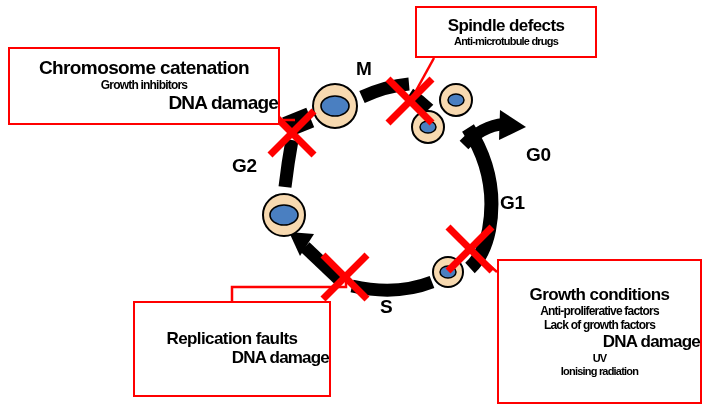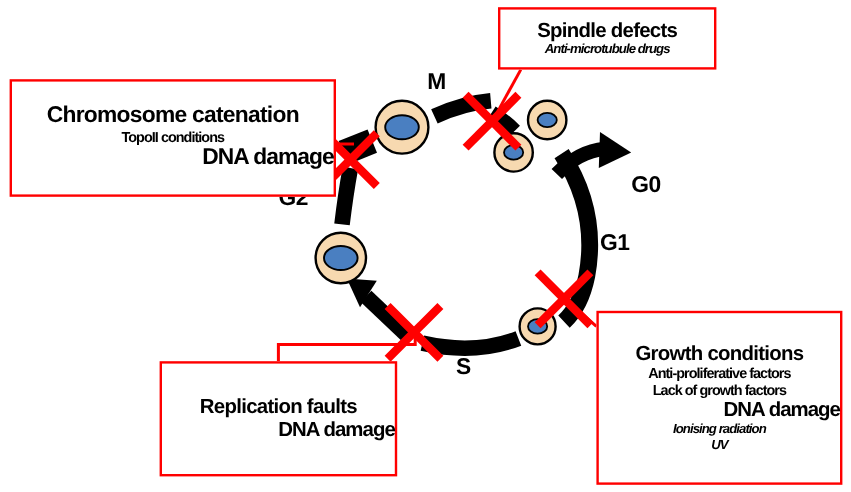--- a/index.html
+++ b/index.html
@@ -43,21 +43,21 @@
     white-space: nowrap;
   }
   .ttl.sm { font-size: 17px; }
   .sub {
     font-weight: bold;
     font-size: 12px;
     letter-spacing: -0.8px;
     line-height: 1.18;
     white-space: nowrap;
   }
-  .sub.tiny { font-size: 11px; font-style: italic; }
+  .sub.tiny { font-size: 11px; }
   .dna {
     font-weight: bold;
     font-size: 19px;
     letter-spacing: -0.8px;
     line-height: 1.2;
     white-space: nowrap;
     text-align: right;
   }
   .dna.sm { font-size: 17px; }
   .phase {
@@ -147,38 +147,38 @@
       </g>
     </g>
   </svg>
 
   <div class="phase" style="left:356px; top:58px;">M</div>
   <div class="phase" style="left:232px; top:155px;">G2</div>
   <div class="phase" style="left:526px; top:144px;">G0</div>
   <div class="phase" style="left:500px; top:192px;">G1</div>
   <div class="phase" style="left:380px; top:296px;">S</div>
 
-  <div class="callout" style="left:8px; top:66px; width:272px; height:98px;">
+  <div class="callout" style="left:8px; top:47px; width:272px; height:78px;">
     <div class="ttl">Chromosome catenation</div>
-    <div class="sub">TopoII conditions</div>
+    <div class="sub">Growth inhibitors</div>
     <div class="dna">DNA damage</div>
   </div>
 
   <div class="callout" style="left:415px; top:6px; width:182px; height:52px;">
     <div class="ttl sm">Spindle defects</div>
     <div class="sub tiny">Anti-microtubule drugs</div>
   </div>
 
   <div class="callout" style="left:497px; top:259px; width:205px; height:145px;">
     <div class="ttl sm">Growth conditions</div>
     <div class="sub">Anti-proliferative factors</div>
     <div class="sub">Lack of growth factors</div>
     <div class="dna sm">DNA damage</div>
+    <div class="sub tiny">UV</div>
     <div class="sub tiny">Ionising radiation</div>
-    <div class="sub tiny">UV</div>
   </div>
 
   <div class="callout" style="left:133px; top:301px; width:198px; height:96px;">
     <div class="ttl sm">Replication faults</div>
     <div class="dna sm">DNA damage</div>
   </div>
 
 </div>
 
 </body></html>

